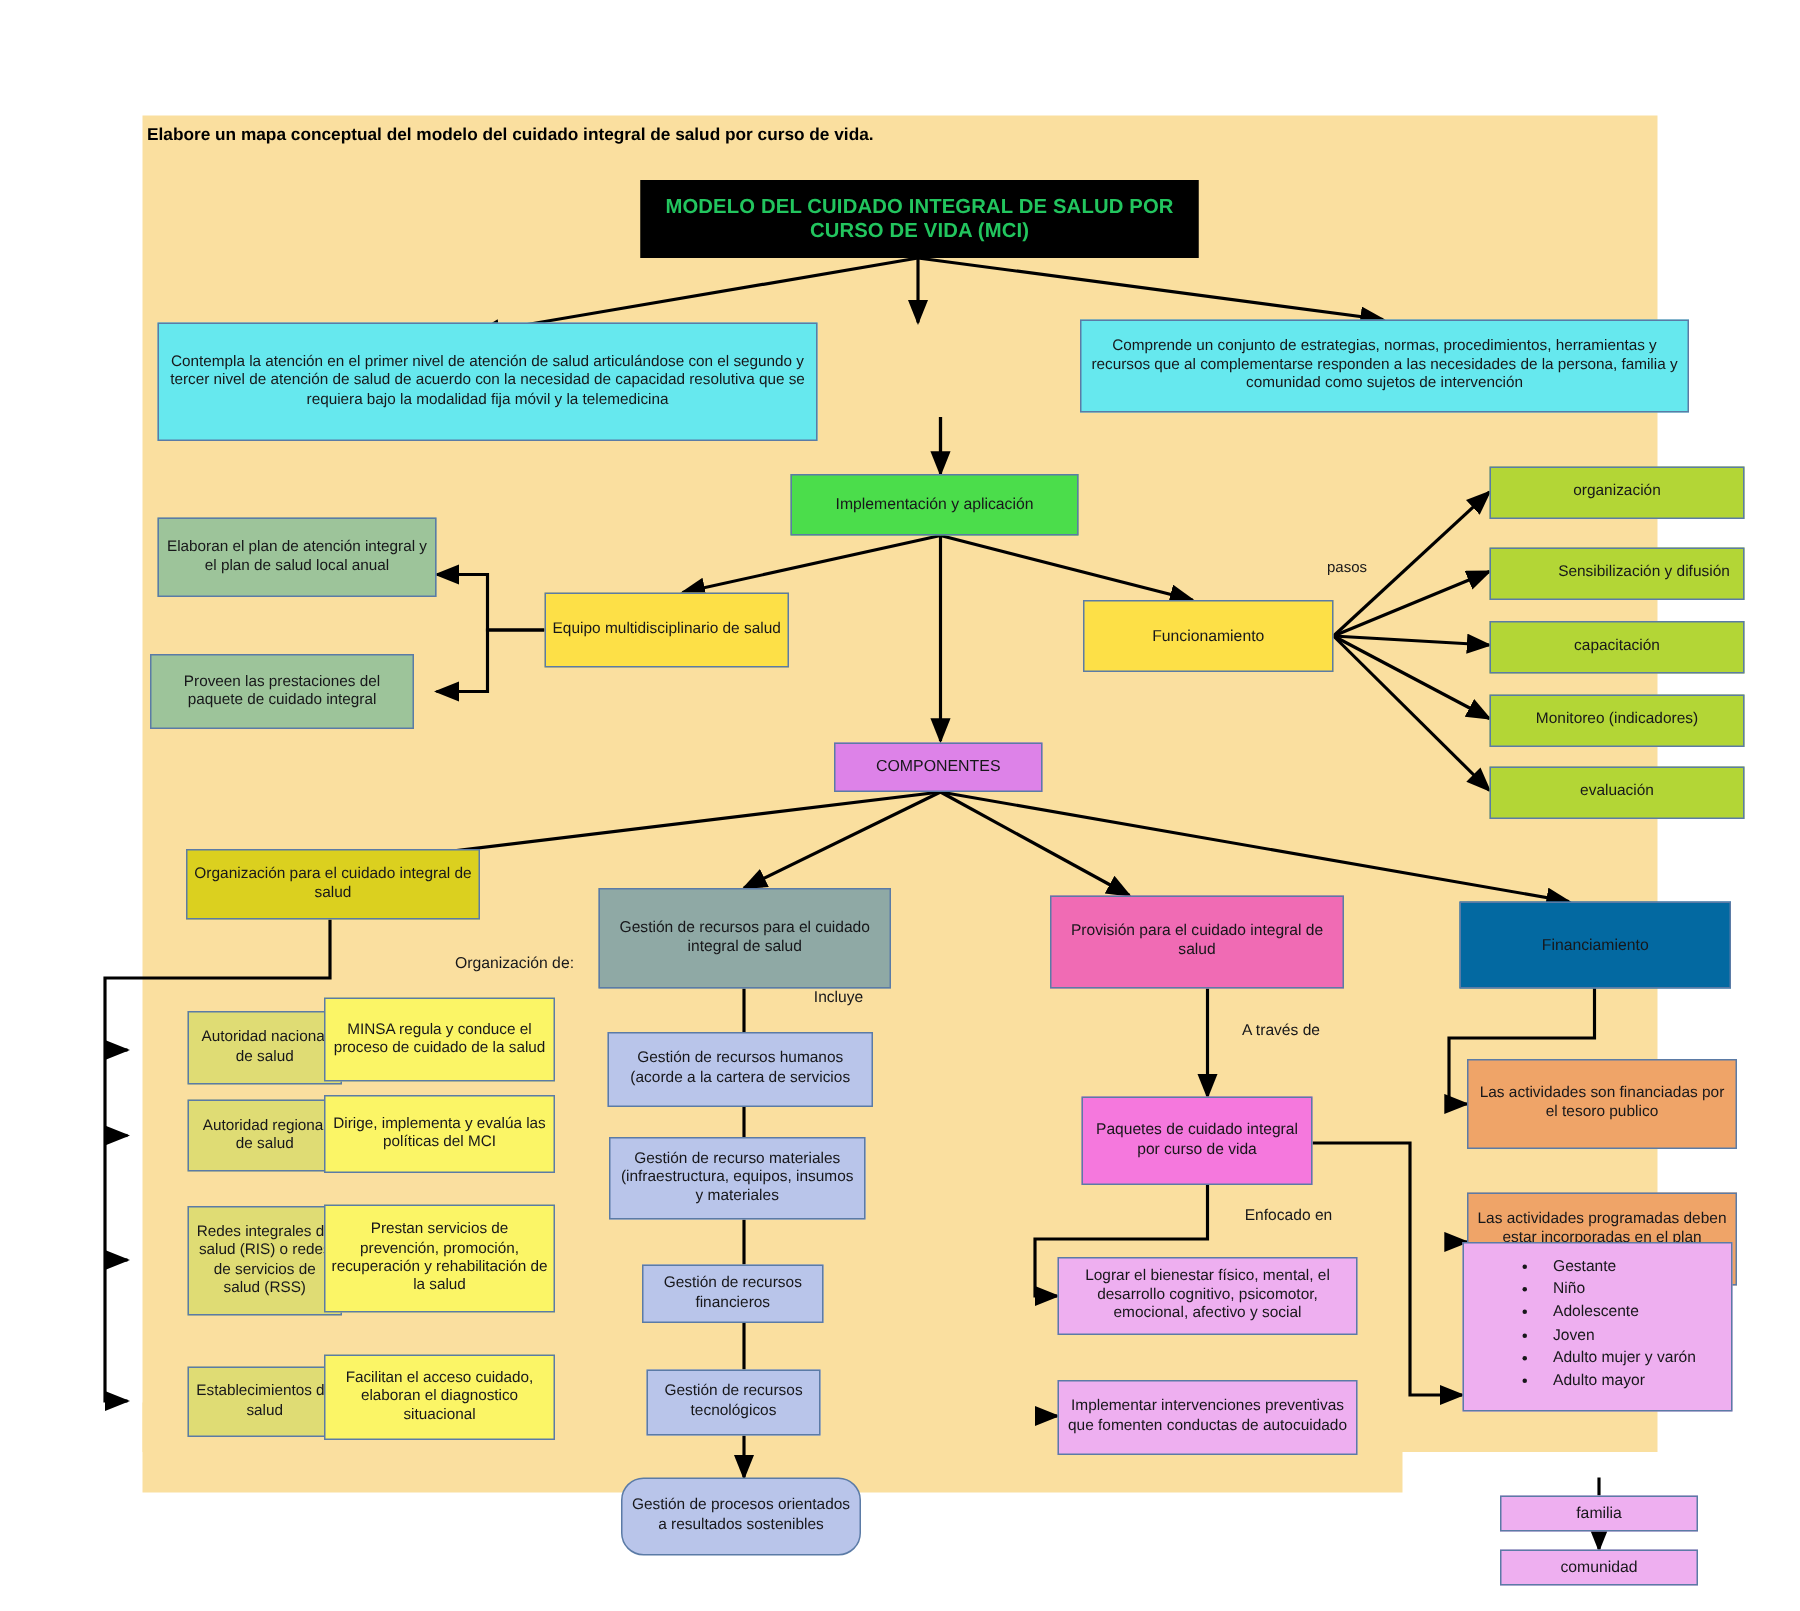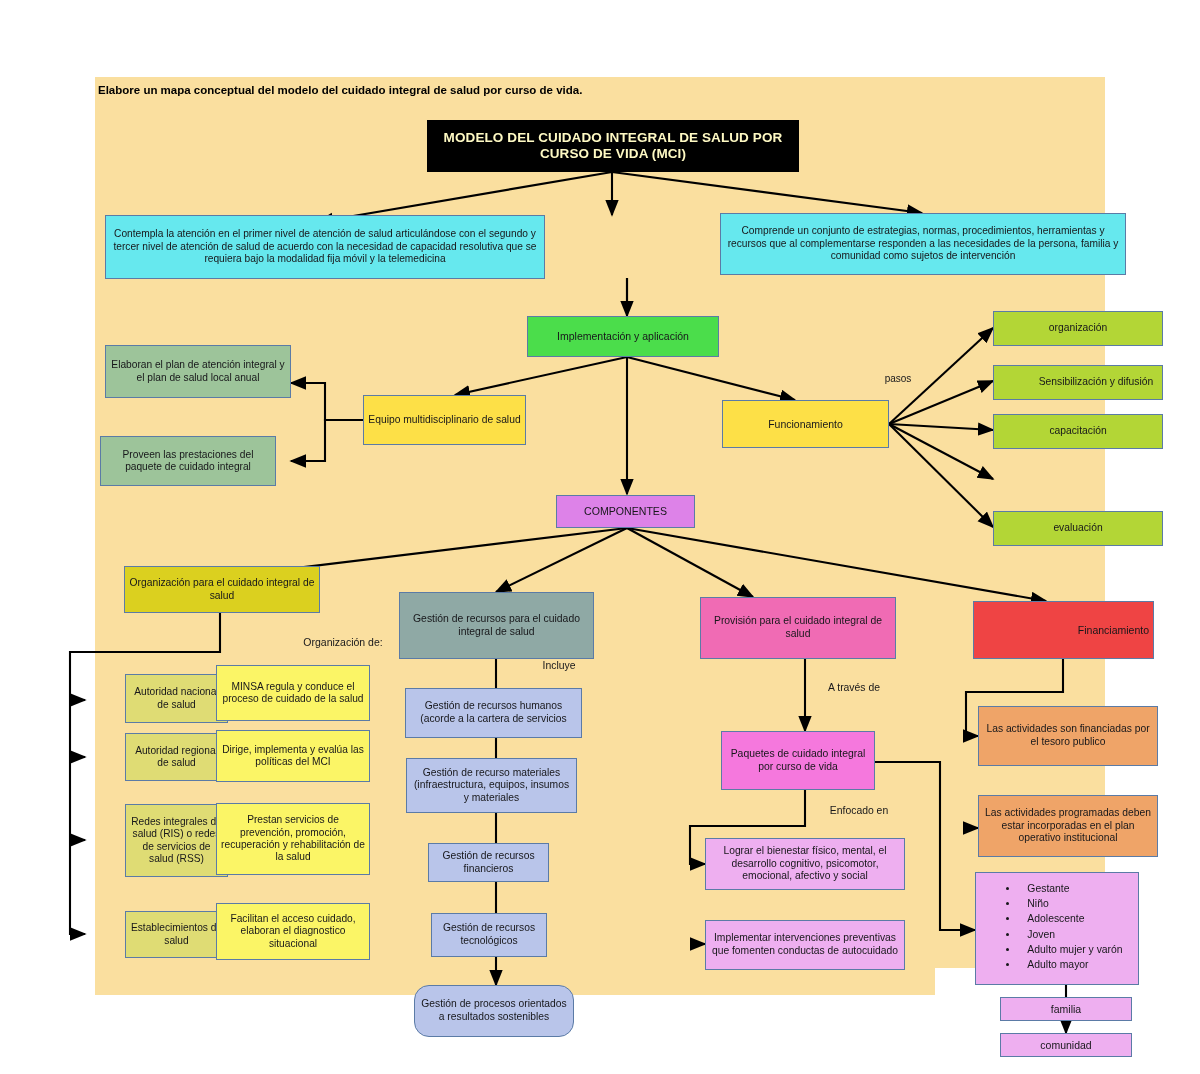--- a/index.html
+++ b/index.html
@@ -5,35 +5,35 @@
   html,body{margin:0;padding:0;background:#ffffff;}
   body{width:1200px;height:1074px;position:relative;font-family:"Liberation Sans","DejaVu Sans",sans-serif;}
   #canvas{position:absolute;left:0;top:0;width:1200px;height:1074px;overflow:hidden;}
   .beige{position:absolute;background:#fadf9f;}
   .node{position:absolute;box-sizing:border-box;border:1px solid #5b7ba6;
         display:flex;align-items:center;justify-content:center;text-align:center;
         color:#17171a;line-height:1.22;padding:2px 4px;z-index:5;}
   .node span{display:block;width:100%;}
   .plainlabel{position:absolute;z-index:6;color:#17171a;text-align:center;}
   svg#wires{position:absolute;left:0;top:0;width:1200px;height:1074px;z-index:4;pointer-events:none;}
-  .title-node{background:#000000;color:#fef9c3;font-weight:bold;border:1px solid #000000;font-size:13.5px;letter-spacing:0.1px;}
+  .title-node{background:#000000;color:#22c55e;font-weight:bold;border:1px solid #000000;font-size:13.5px;letter-spacing:0.1px;}
   .cyan{background:#66e8ee;}
   .green-bright{background:#4bdd4b;}
   .green-light{background:#fde047;}
   .green-sage{background:#9dc49a;}
   .green-olive{background:#b3d636;}
   .violet{background:#dd82e8;font-weight:normal;}
   .olive-dark{background:#dbd01f;}
   .khaki{background:#dfdc74;margin-left:40px;}
   .yellow{background:#fbf566;}
   .slate{background:#8fa9a5;}
   .periwinkle{background:#b9c5ea;}
   .pink-hot{background:#f06bb4;}
   .pink-mid{background:#f578dd;}
-  .rose{background:#ef4444;text-align:right;}
+  .rose{background:#0369a1;}
   .orange{background:#efa468;}
   .mauve{background:#eeaff0;}
   .bullets{display:block;text-align:left;padding:6px 8px 6px 14px;}
   .bullets ul{margin:0;padding:0 0 0 22px;list-style:disc;}
   .bullets li{margin:0 0 2.5px 0;padding-left:8px;}
   .prompt{position:absolute;font-weight:bold;font-size:11.5px;color:#000;z-index:7;
           font-family:"Liberation Sans","DejaVu Sans",sans-serif;}
 </style>
 </head>
 <body>
@@ -107,21 +107,21 @@
       <path d="M1066,1021 L1066,1033"></path>
     </g>
   </svg>
 
   <div class="prompt" style="left:98px;top:84px;width:800px;">Elabore un mapa conceptual del modelo del cuidado integral de salud por curso de vida.</div>
 
   <div class="node title-node" style="left:427px;top:120px;width:372px;height:52px;">
     <span>MODELO DEL CUIDADO INTEGRAL DE SALUD POR CURSO DE VIDA (MCI)</span>
   </div>
 
-  <div class="node cyan" style="left:105px;top:215px;width:440px;height:64px;font-size:10.2px;">
+  <div class="node cyan" style="left:105px;top:215px;width:440px;height:79px;font-size:10.2px;">
     <span>Contempla la atención en el primer nivel de atención de salud articulándose con el segundo y tercer nivel de atención de salud de acuerdo con la necesidad de capacidad resolutiva que se requiera bajo la modalidad fija móvil y la telemedicina</span>
   </div>
   <div class="node cyan" style="left:720px;top:213px;width:406px;height:62px;font-size:10.2px;">
     <span>Comprende un conjunto de estrategias, normas, procedimientos, herramientas y recursos que al complementarse responden a las necesidades de la persona, familia y comunidad como sujetos de intervención</span>
   </div>
 
   <div class="node green-bright" style="left:527px;top:316px;width:192px;height:41px;font-size:10.5px;">
     <span>Implementación y aplicación</span>
   </div>
 
@@ -143,20 +143,23 @@
   <div class="plainlabel" style="left:878px;top:373px;width:40px;font-size:10px;">pasos</div>
 
   <div class="node green-olive" style="left:993px;top:311px;width:170px;height:35px;font-size:10.3px;">
     <span>organización</span>
   </div>
   <div class="node green-olive" style="left:993px;top:365px;width:170px;height:35px;font-size:10.3px;padding-left:40px;">
     <span>Sensibilización y difusión</span>
   </div>
   <div class="node green-olive" style="left:993px;top:414px;width:170px;height:35px;font-size:10.3px;">
     <span>capacitación</span>
+  </div>
+  <div class="node green-olive" style="left:993px;top:463px;width:170px;height:35px;font-size:10.3px;">
+    <span>Monitoreo (indicadores)</span>
   </div>
   <div class="node green-olive" style="left:993px;top:511px;width:170px;height:35px;font-size:10.3px;">
     <span>evaluación</span>
   </div>
 
   <div class="node violet" style="left:556px;top:495px;width:139px;height:33px;font-size:10.6px;">
     <span>COMPONENTES</span>
   </div>
 
   <div class="node olive-dark" style="left:124px;top:566px;width:196px;height:47px;font-size:10.3px;">
@@ -232,21 +235,21 @@
     <span>Implementar intervenciones preventivas que fomenten conductas de autocuidado</span>
   </div>
 
   <div class="node orange" style="left:978px;top:706px;width:180px;height:60px;font-size:10.3px;">
     <span>Las actividades son financiadas por el tesoro publico</span>
   </div>
   <div class="node orange" style="left:978px;top:795px;width:180px;height:62px;font-size:10.3px;">
     <span>Las actividades programadas deben estar incorporadas en el plan operativo institucional</span>
   </div>
 
-  <div class="node mauve" style="left:975px;top:872px;width:164px;height:113px;font-size:10.4px;">
+  <div class="node mauve" style="left:975px;top:828px;width:180px;height:113px;font-size:10.4px;">
     <div class="bullets">
       <ul>
         <li>Gestante</li>
         <li>Niño</li>
         <li>Adolescente</li>
         <li>Joven</li>
         <li>Adulto mujer y varón</li>
         <li>Adulto mayor</li>
       </ul>
     </div>

